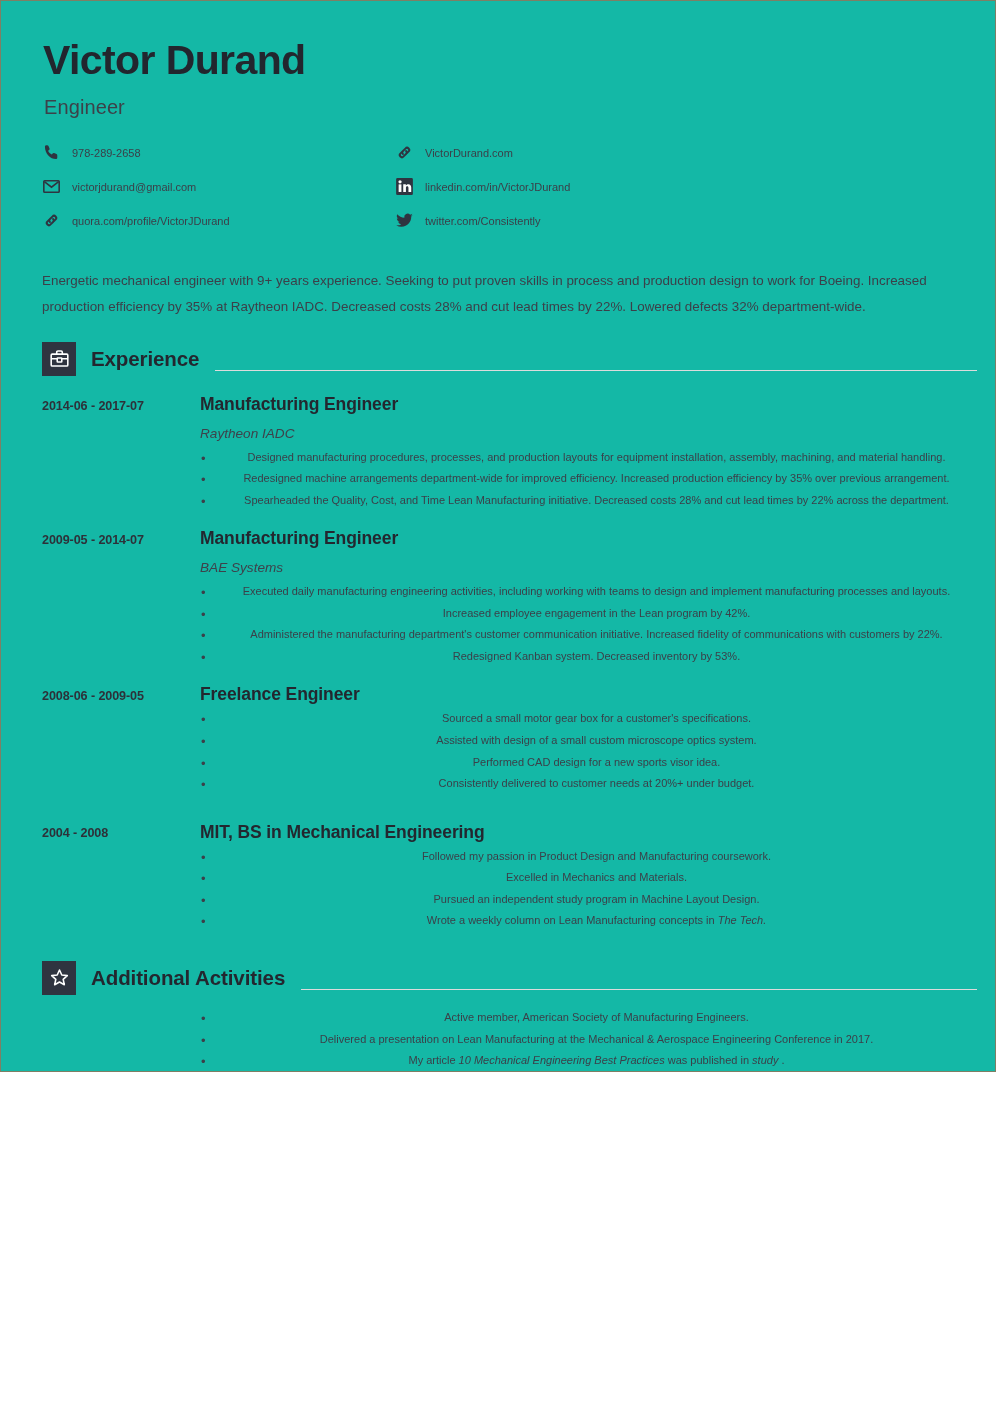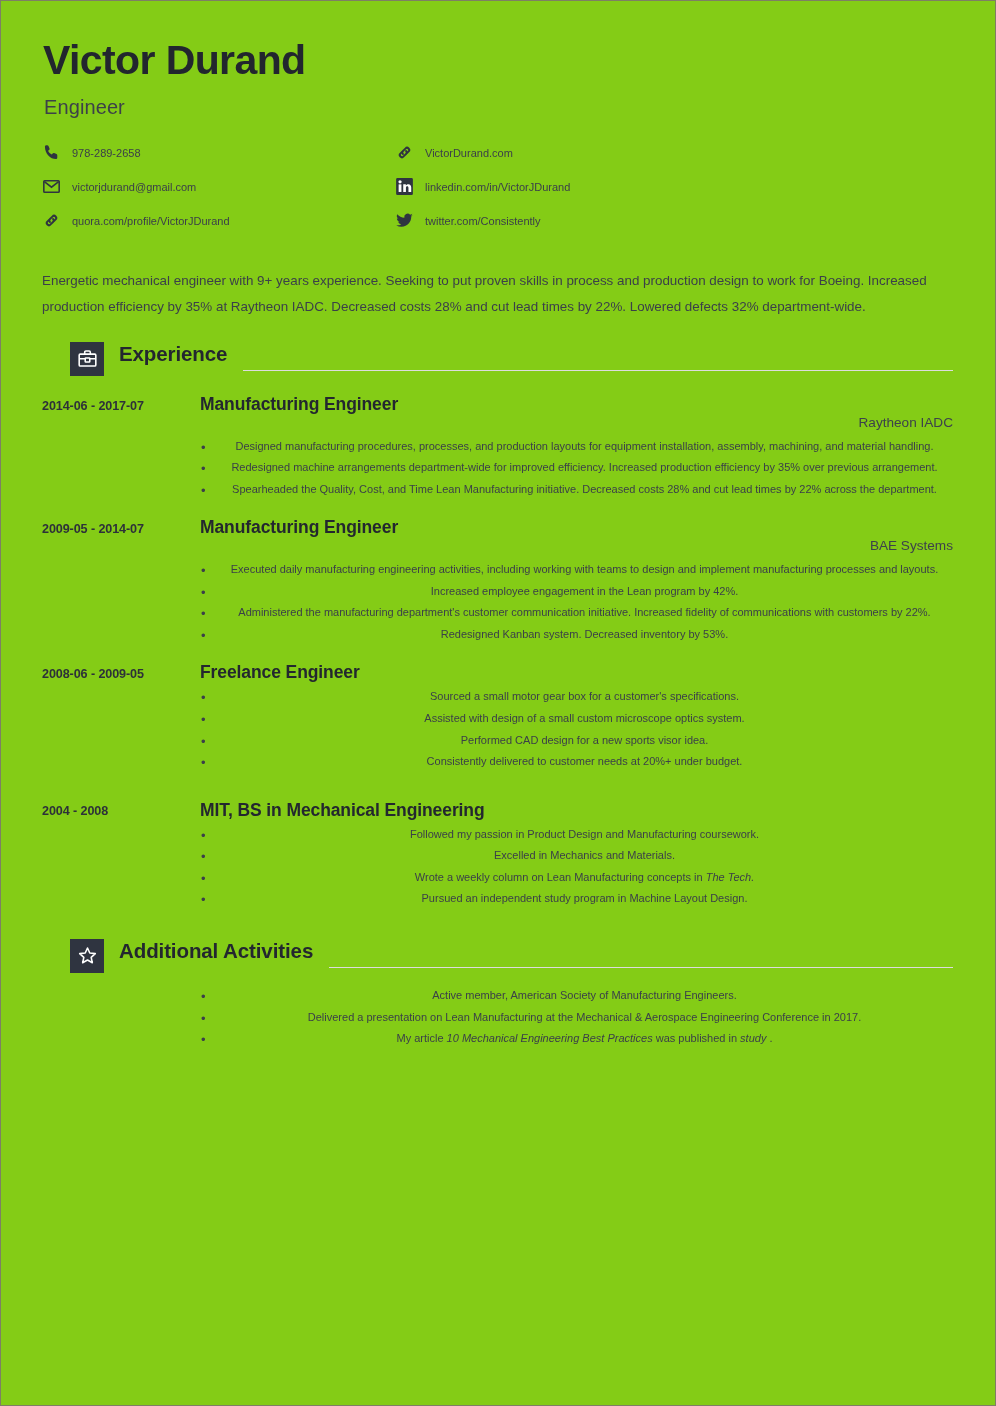--- a/index.html
+++ b/index.html
@@ -11,24 +11,24 @@
     width: 996px;
     height: 1406px;
     font-family: "Liberation Sans", sans-serif;
     color: #33373d;
     -webkit-font-smoothing: antialiased;
   }
   .page {
     position: relative;
     box-sizing: border-box;
     width: 996px;
-    height: 1406px;
-    background: #84cc16;
+    height: 1072px;
+    background: #14b8a6;
     border: 1px solid #7e7f64;
-    padding: 30px 42px 10px 41px;
+    padding: 30px 18px 10px 41px;
   }
   .inner {
     position: relative;
   }
 
   
   .name {
     font-size: 41px;
     font-weight: bold;
     letter-spacing: -0.6px;
@@ -77,22 +77,22 @@
     color: #3b4049;
     max-width: 905px;
   }
 
   
   .section {
     margin-top: 22px;
   }
   .sec-head {
     display: flex;
+    align-items: center;
     position: relative;
-    margin-left: 28px;
   }
   .sec-badge {
     width: 34px;
     height: 34px;
     background: #2f3440;
     flex: 0 0 auto;
     display: flex;
     align-items: center;
     justify-content: center;
   }
@@ -134,22 +134,23 @@
   }
   .entry-role {
     font-size: 17.5px;
     font-weight: bold;
     color: #23272f;
     line-height: 1.2;
     letter-spacing: -0.1px;
   }
   .entry-org {
     font-size: 13.6px;
+    font-style: italic;
     color: #3d424b;
-    text-align: right;
+    margin-top: 11px;
   }
   ul.bullets {
     list-style: none;
     margin: 6px 0 0 0;
     padding: 0;
   }
   ul.bullets li {
     position: relative;
     padding-left: 16px;
     font-size: 11px;
@@ -288,22 +289,22 @@
 
   <div class="section" style="margin-top:28px;">
     <div id="education-entries">
           <div class="entry no-org edu-entry">
             <div class="entry-dates">2004 - 2008</div>
             <div class="entry-body">
               <div class="entry-role">MIT, BS in Mechanical Engineering</div>
               <ul class="bullets">
                 <li>Followed my passion in Product Design and Manufacturing coursework.</li>
                 <li>Excelled in Mechanics and Materials.</li>
+                <li>Pursued an independent study program in Machine Layout Design.</li>
                 <li>Wrote a weekly column on Lean Manufacturing concepts in <i>The Tech.</i></li>
-                <li>Pursued an independent study program in Machine Layout Design.</li>
               </ul>
             </div>
           </div>
         </div>
   </div>
 
   <div class="section" style="margin-top:30px;">
     <div class="sec-head">
       <div class="sec-badge">
         <svg width="21" height="21" viewBox="0 0 24 24" fill="none" stroke="#ffffff" stroke-width="1.8" stroke-linejoin="round">

